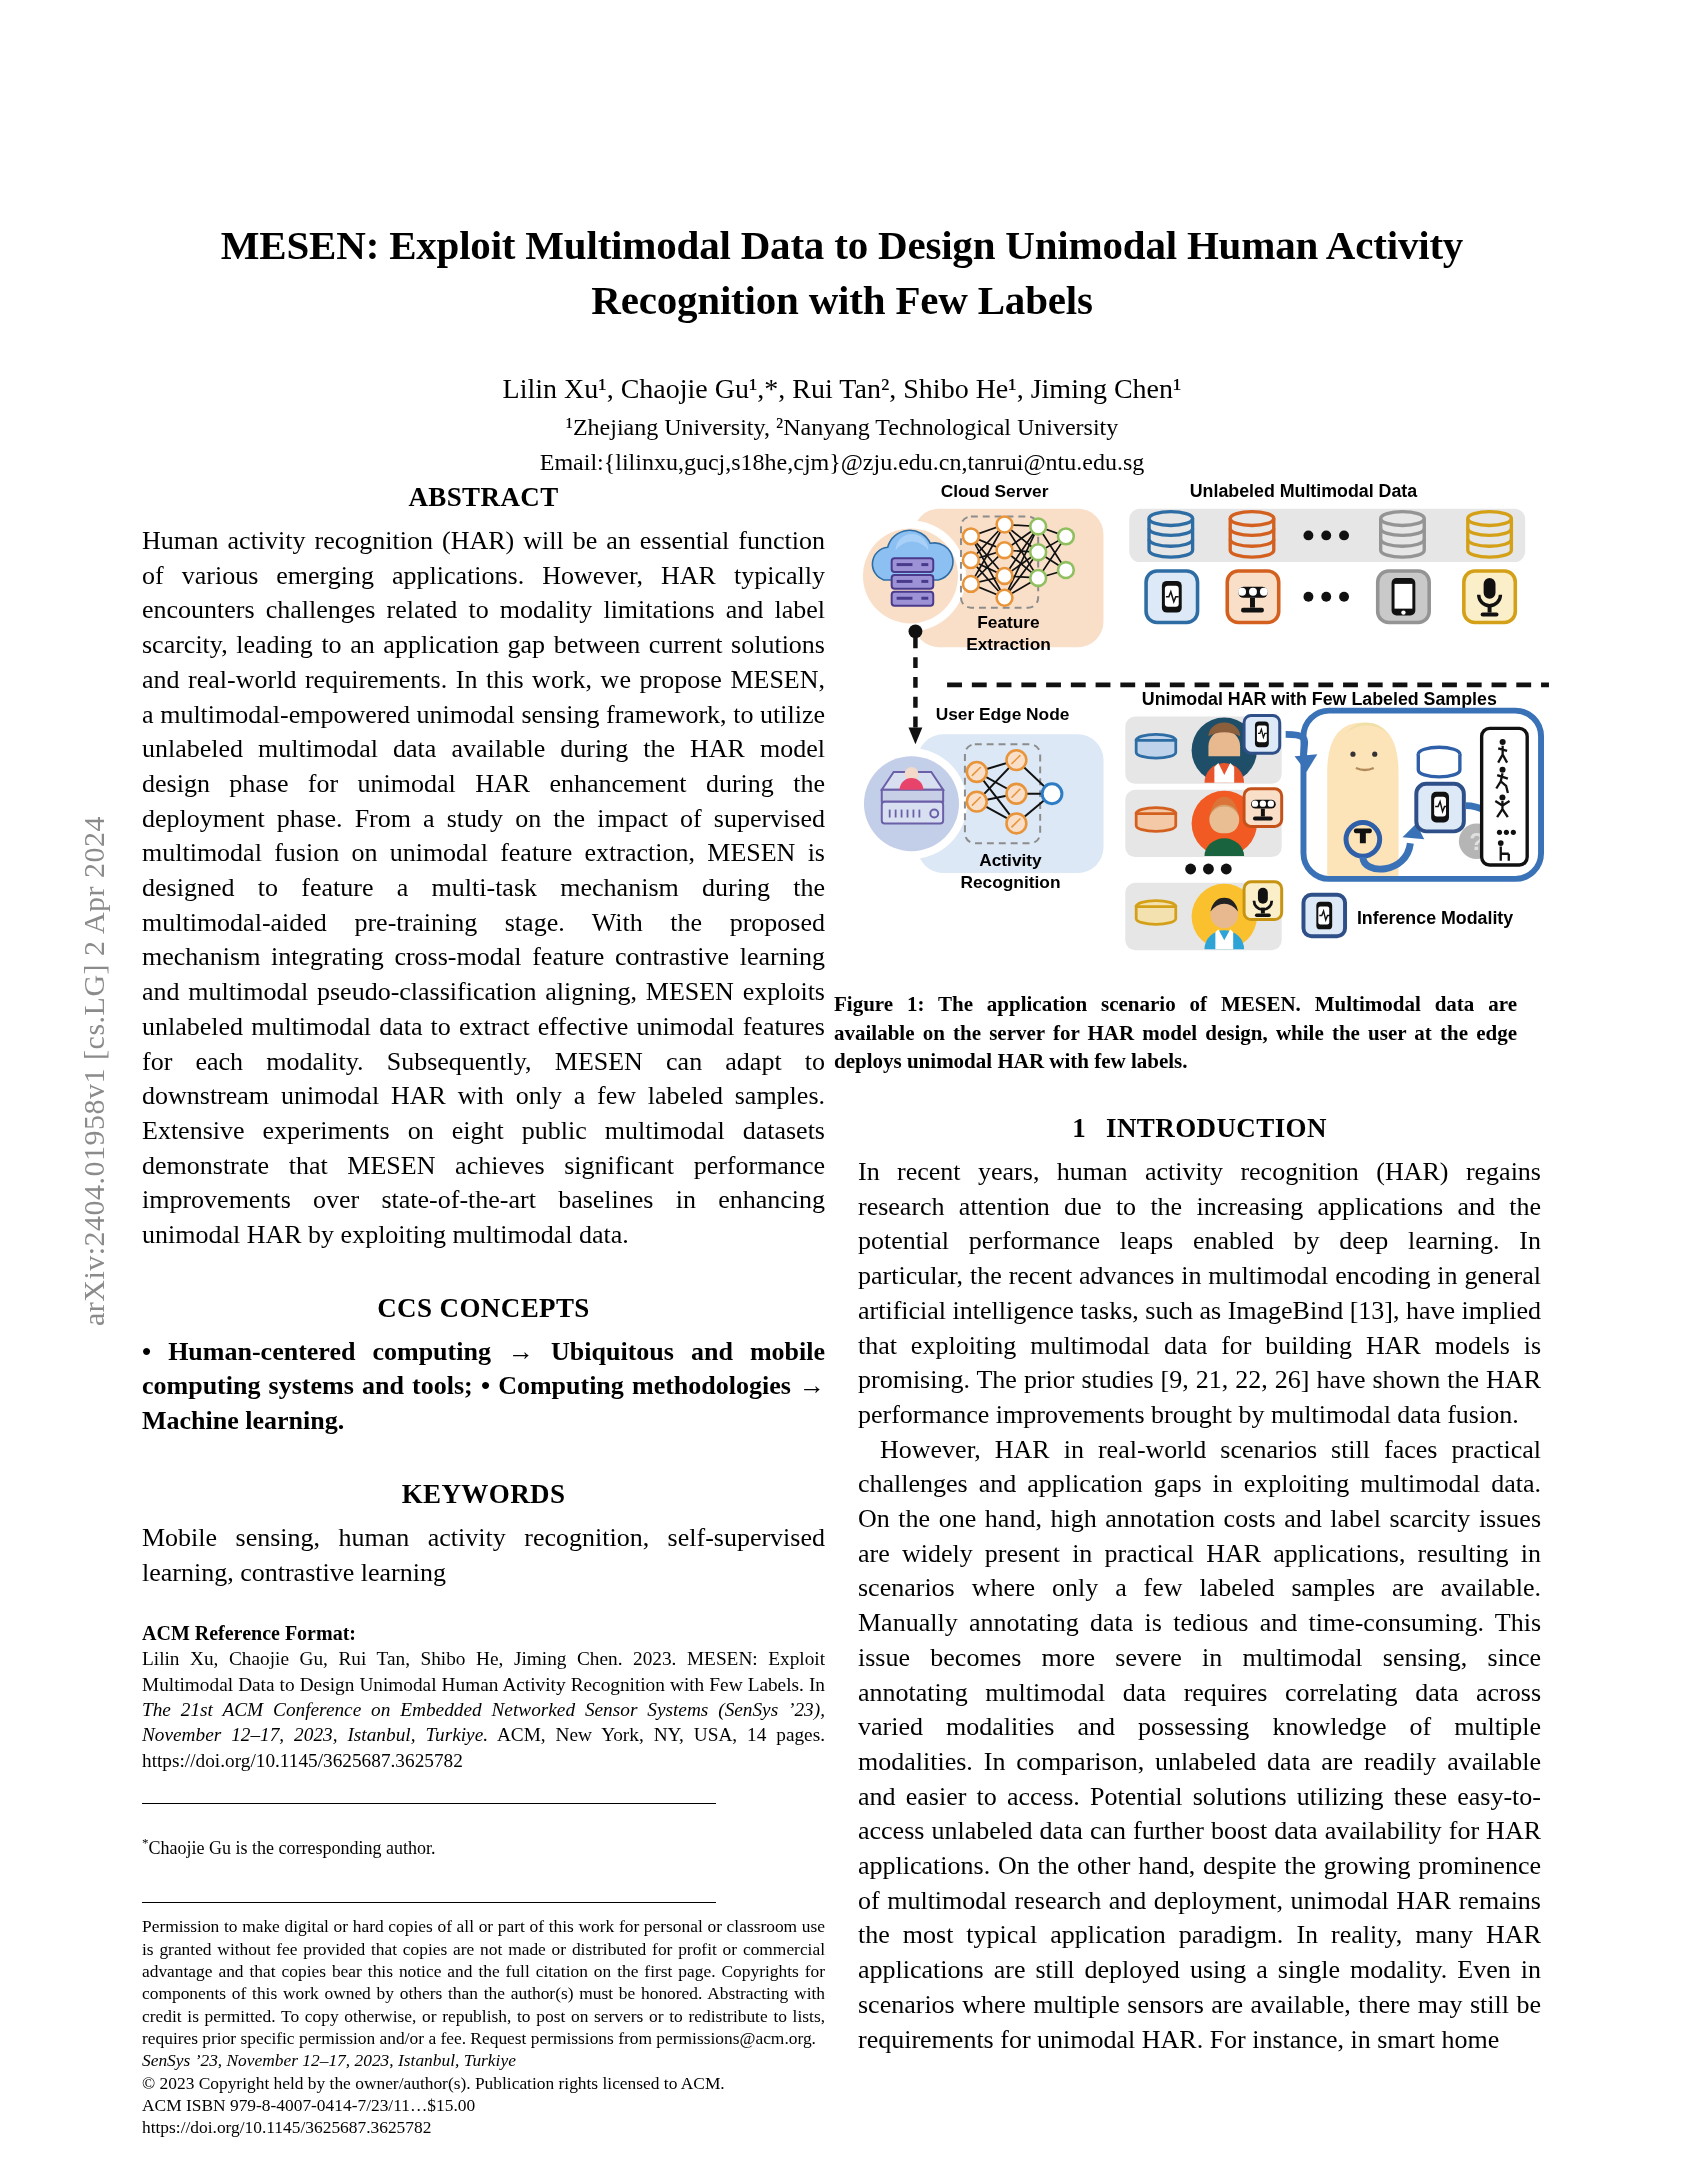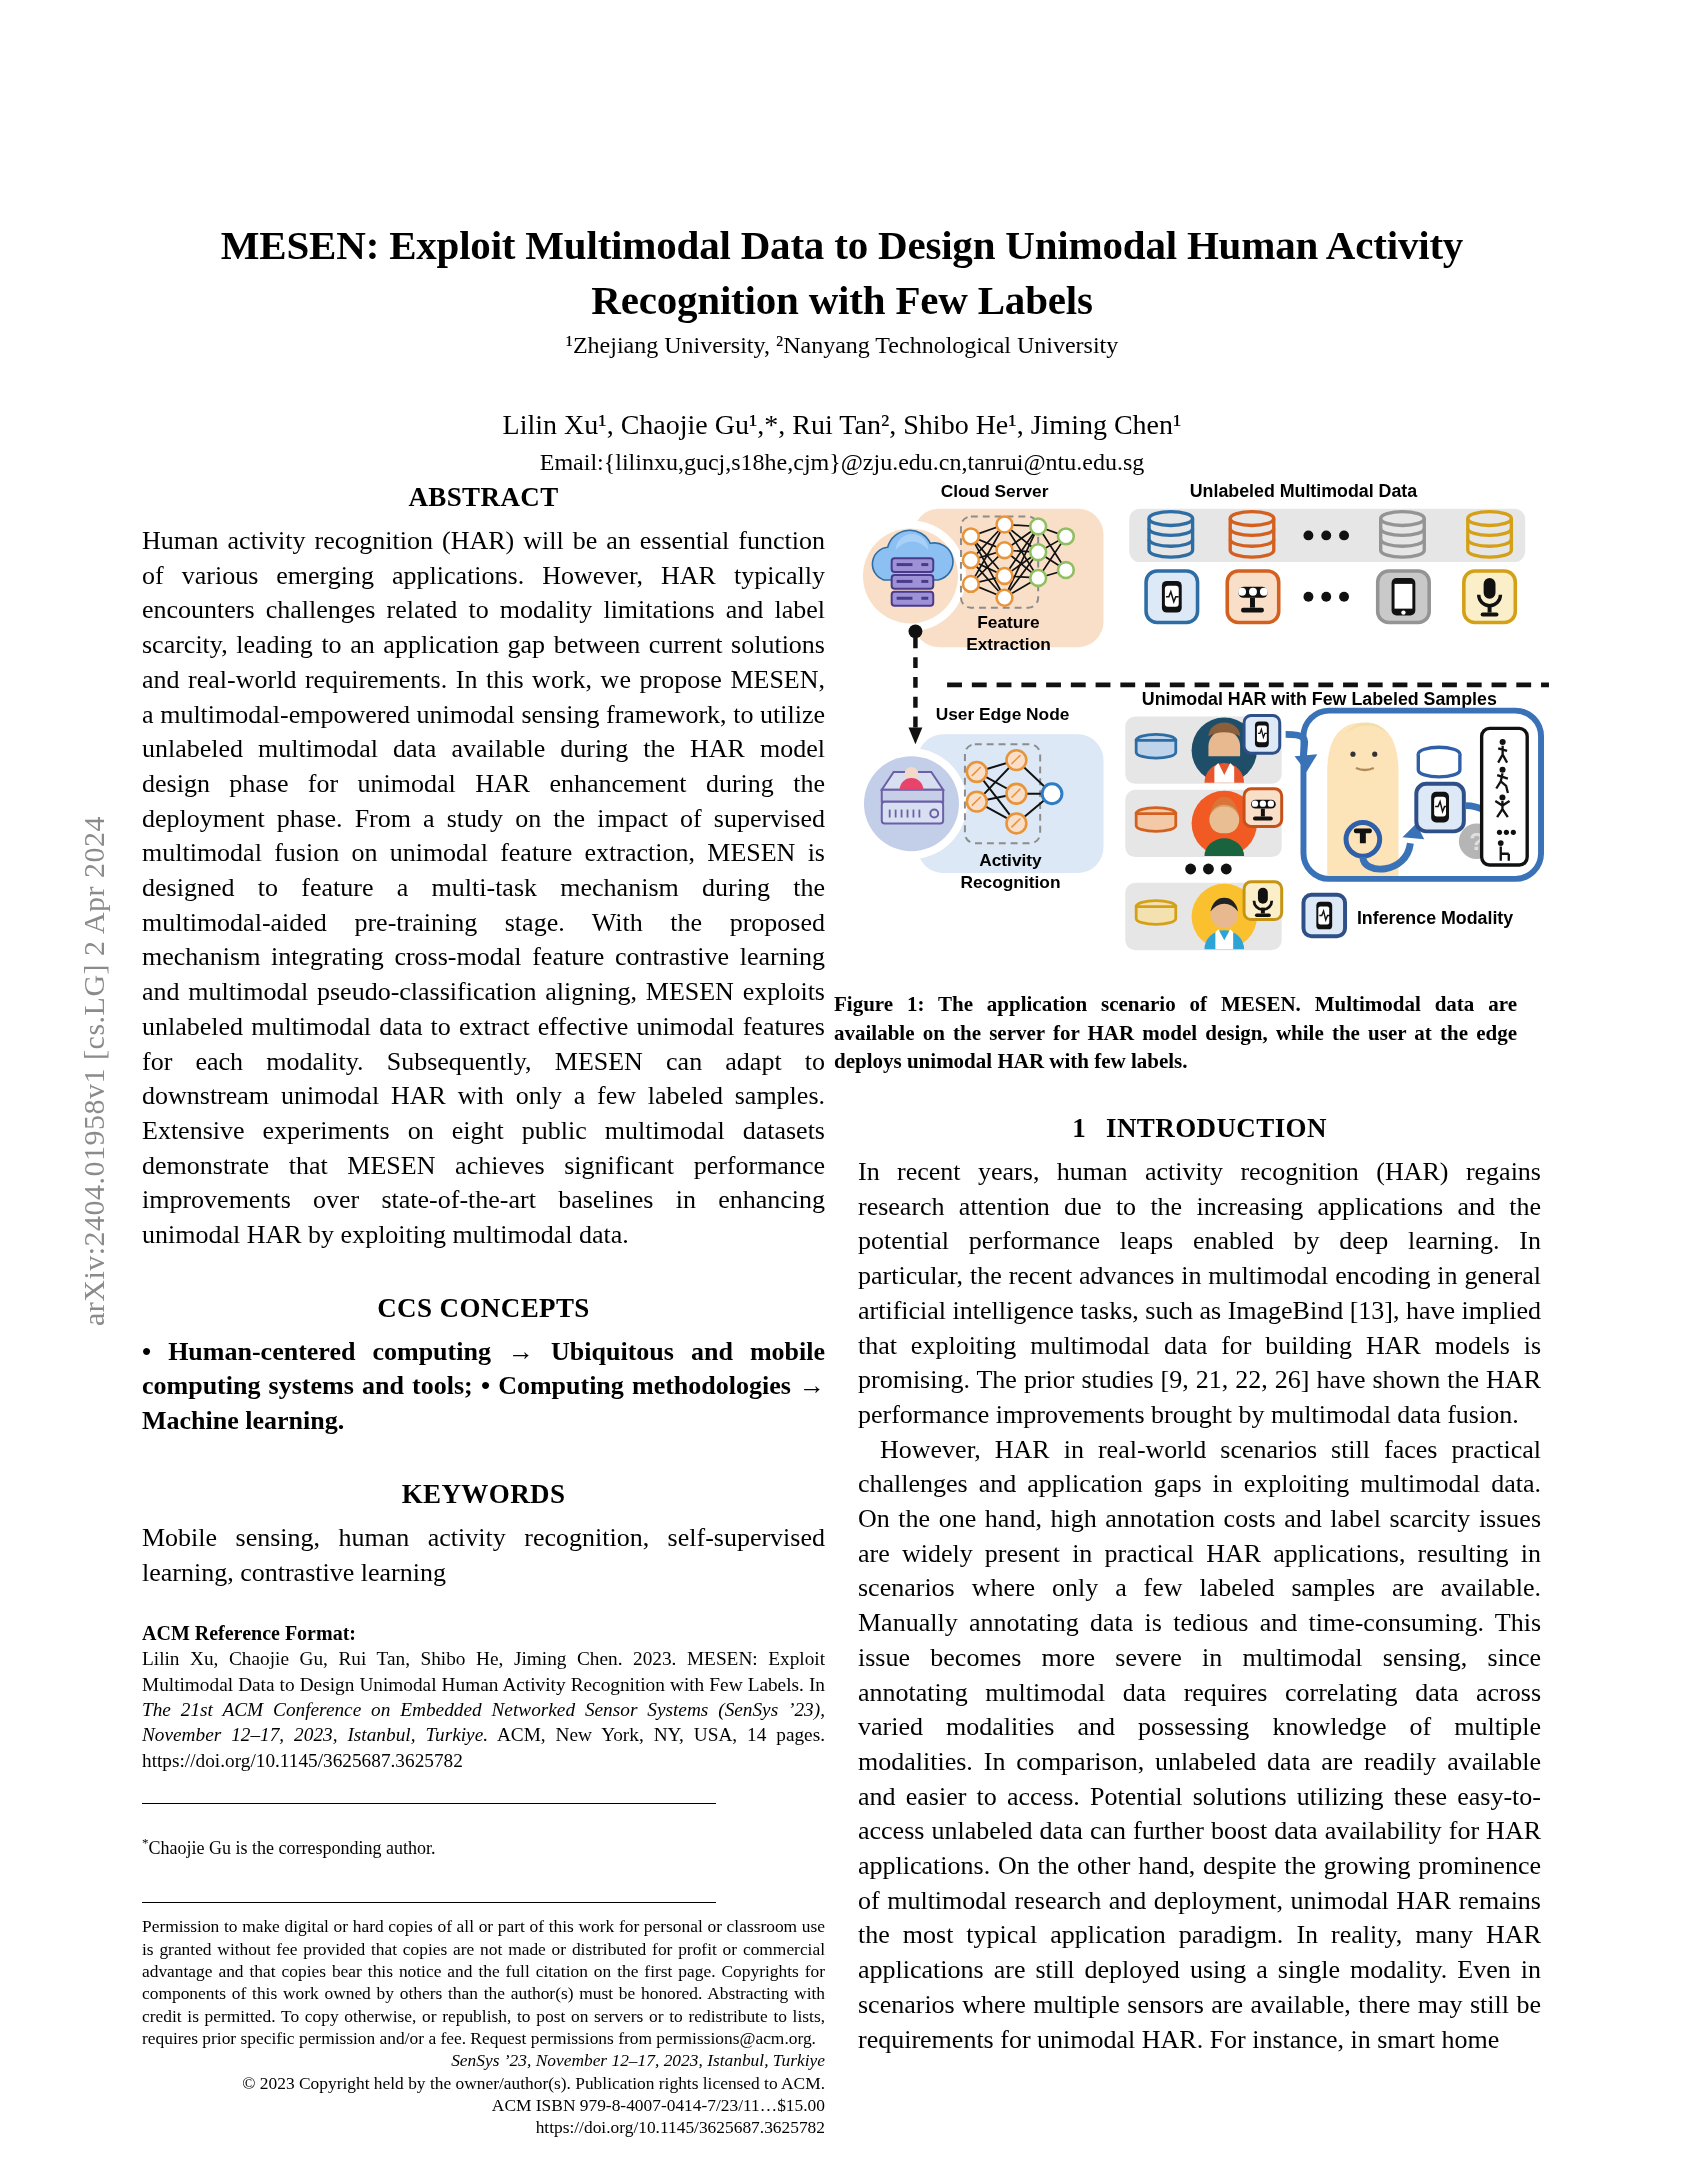--- a/index.html
+++ b/index.html
@@ -124,21 +124,21 @@
   }
   #footnote .star { vertical-align: super; font-size: 13px; }
 
   #permission {
     font-size: 17.4px;
     line-height: 1.285;
     text-align: justify;
     margin: 0;
   }
   #permission .ital { font-style: italic; }
-  .perm-line { display: block; text-align: right; }
+  .perm-line { display: block; text-align: left; }
 
   
   #figure-1 {
     position: absolute;
     left: 856px;
     top: 475px;
     width: 693px;
     height: 490px;
   }
   #fig-caption {
@@ -154,22 +154,22 @@
 </style>
 </head>
 <body>
 
 <div id="page">
 
   <div id="arxiv-stamp">arXiv:2404.01958v1  [cs.LG]  2 Apr 2024</div>
 
   <div id="title-block">
     <h1 id="paper-title">MESEN: Exploit Multimodal Data to Design Unimodal Human Activity Recognition with Few Labels</h1>
+    <div id="authors">Lilin Xu¹, Chaojie Gu¹,*, Rui Tan², Shibo He¹, Jiming Chen¹</div>
     <div id="affils">¹Zhejiang University, ²Nanyang Technological University</div>
-    <div id="authors">Lilin Xu¹, Chaojie Gu¹,*, Rui Tan², Shibo He¹, Jiming Chen¹</div>
     <div id="emails">Email:{lilinxu,gucj,s18he,cjm}@zju.edu.cn,tanrui@ntu.edu.sg</div>
   </div>
 
   <div class="column" id="col-left">
 
     <h2 class="section">ABSTRACT</h2>
     <p class="body">Human activity recognition (HAR) will be an essential function of various emerging applications. However, HAR typically encounters challenges related to modality limitations and label scarcity, leading to an application gap between current solutions and real-world requirements. In this work, we propose MESEN, a multimodal-empowered unimodal sensing framework, to utilize unlabeled multimodal data available during the HAR model design phase for unimodal HAR enhancement during the deployment phase. From a study on the impact of supervised multimodal fusion on unimodal feature extraction, MESEN is designed to feature a multi-task mechanism during the multimodal-aided pre-training stage. With the proposed mechanism integrating cross-modal feature contrastive learning and multimodal pseudo-classification aligning, MESEN exploits unlabeled multimodal data to extract effective unimodal features for each modality. Subsequently, MESEN can adapt to downstream unimodal HAR with only a few labeled samples. Extensive experiments on eight public multimodal datasets demonstrate that MESEN achieves significant performance improvements over state-of-the-art baselines in enhancing unimodal HAR by exploiting multimodal data.</p>
 
     <div class="gap-lg"></div>
 

